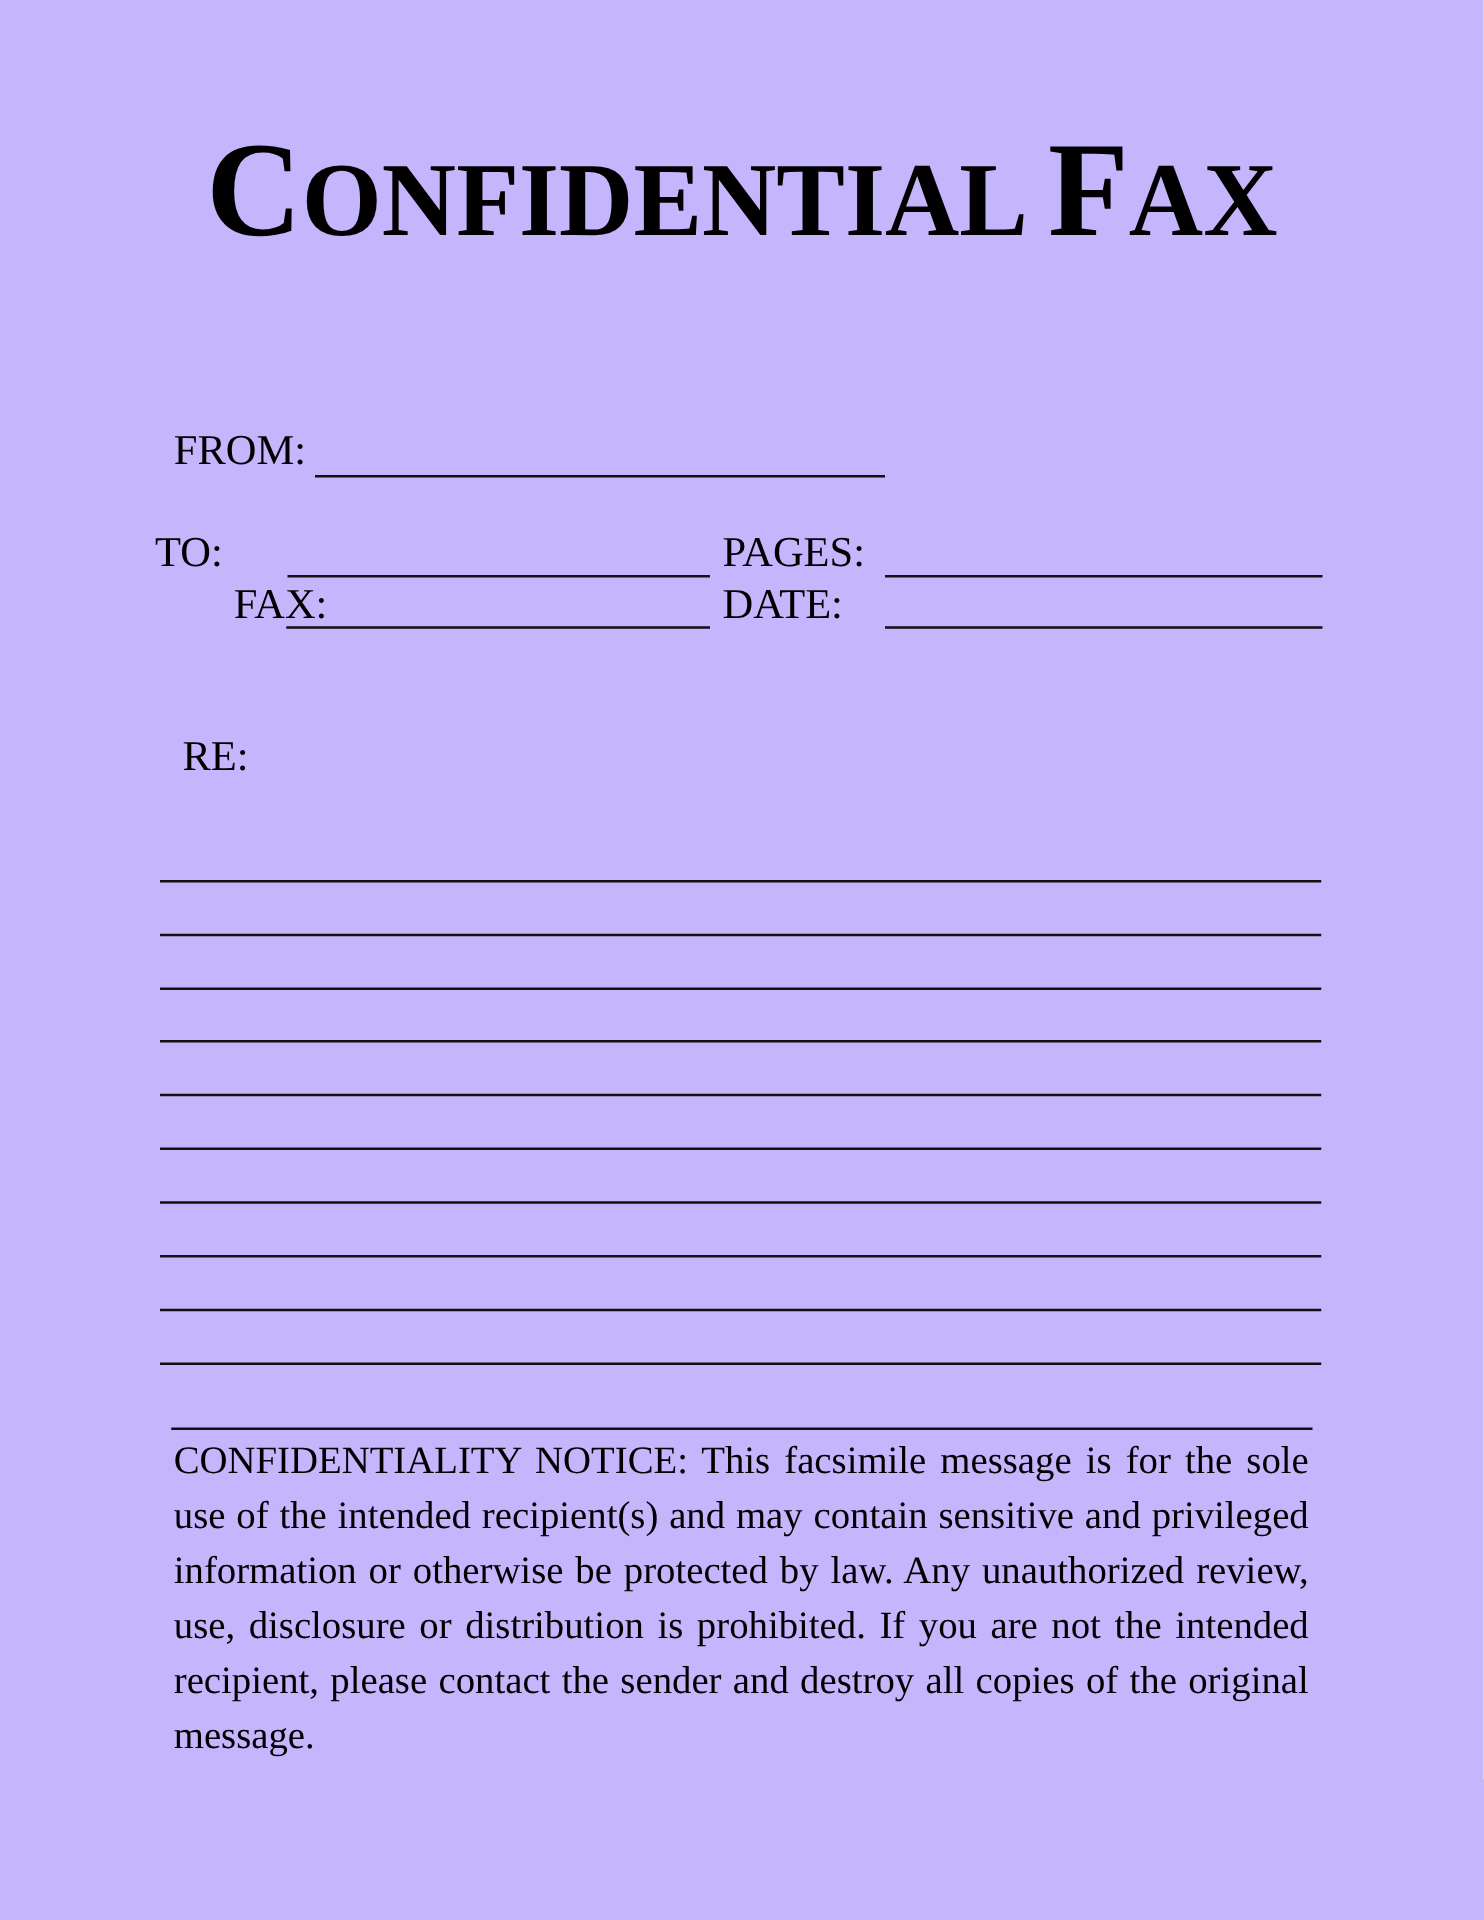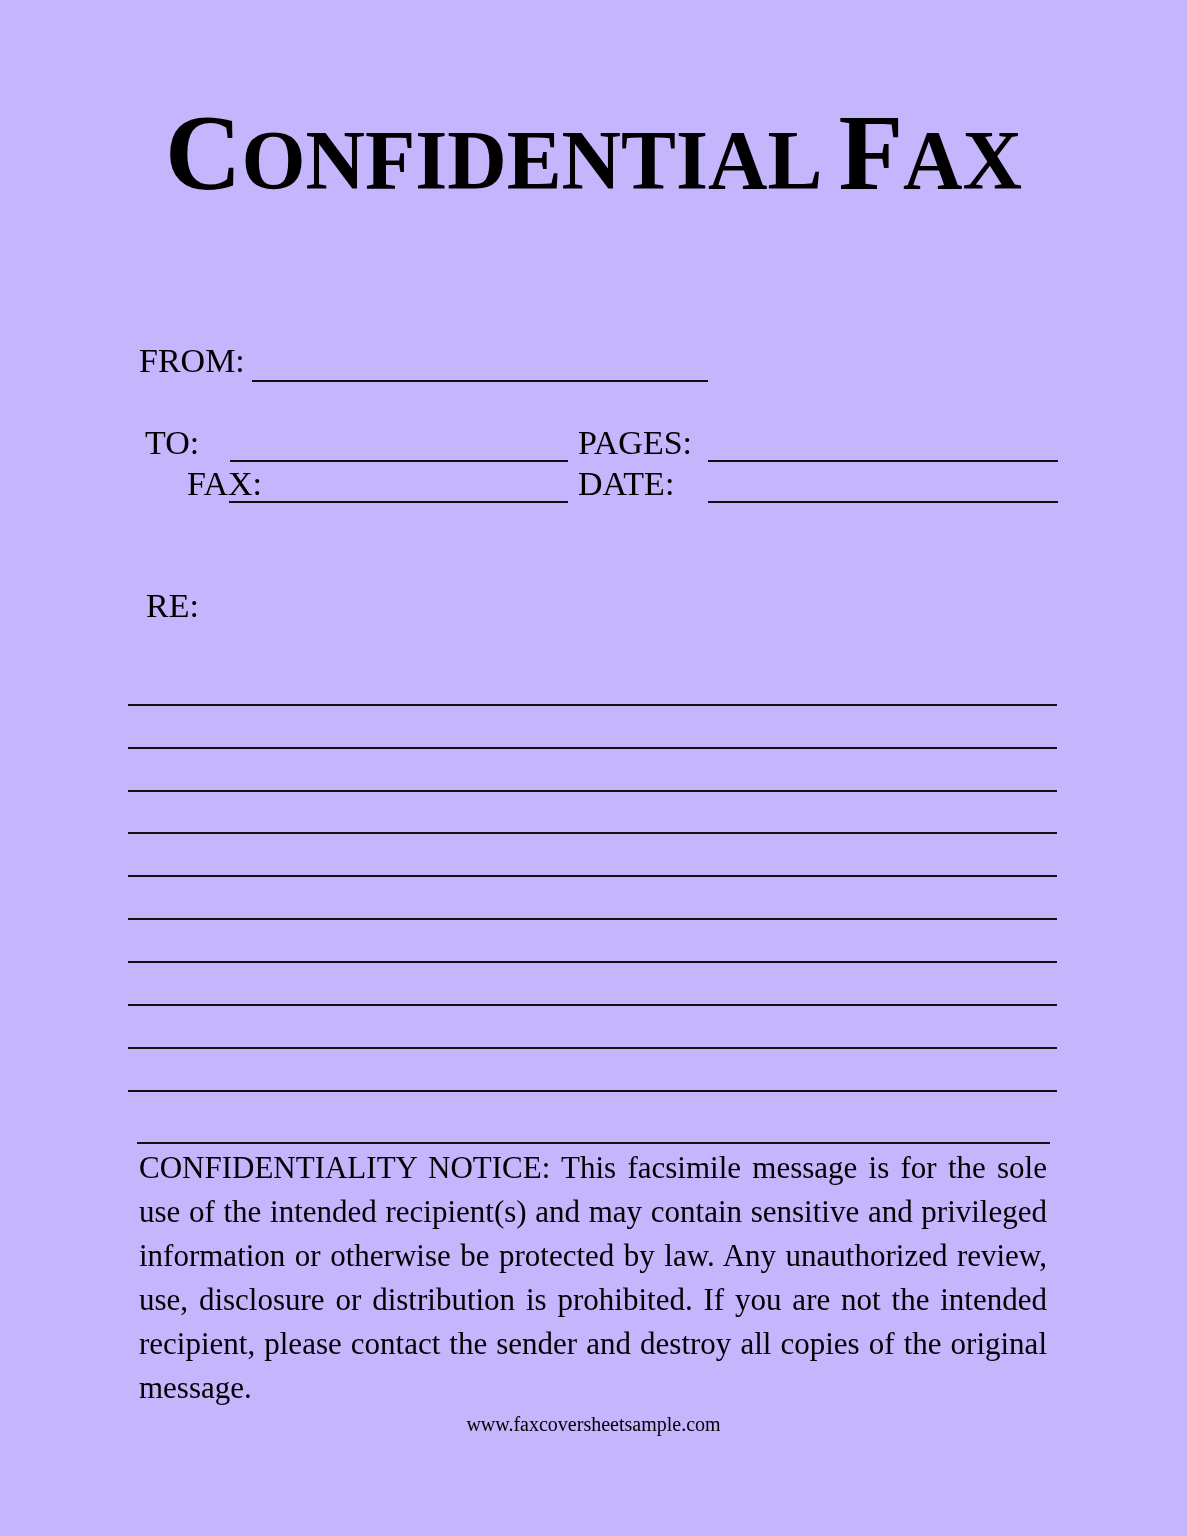--- a/index.html
+++ b/index.html
@@ -86,21 +86,21 @@
 </head>
 <body>
 
 <div class="page">
 
   <div class="title"><span class="cap">C</span><span>ONFIDENTIAL </span><span class="cap">F</span><span>AX</span></div>
 
   <div class="label" style="left:139px; top:341px;">FROM:</div>
   <div class="fill-line" style="left:252px; top:380px; width:456px;"></div>
 
-  <div class="label" style="left:145px; top:423px;">TO:</div>
+  <div class="label" style="left:124px; top:423px;">TO:</div>
   <div class="fill-line" style="left:230px; top:460px; width:338px;"></div>
   <div class="label" style="left:578px; top:423px;">PAGES:</div>
   <div class="fill-line" style="left:708px; top:460px; width:350px;"></div>
 
   <div class="label" style="left:139px; top:464px;margin-left:48px;">FAX:</div>
   <div class="fill-line" style="left:229px; top:501px; width:339px;"></div>
   <div class="label" style="left:578px; top:464px;">DATE:</div>
   <div class="fill-line" style="left:708px; top:501px; width:350px;"></div>
 
   <div class="label" style="left:146px; top:586px;">RE:</div>
@@ -114,15 +114,14 @@
     <div class="ruled-line" style="top:918px;"></div>
     <div class="ruled-line" style="top:961px;"></div>
     <div class="ruled-line" style="top:1004px;"></div>
     <div class="ruled-line" style="top:1047px;"></div>
     <div class="ruled-line" style="top:1090px;"></div>
   </div>
 
   <div class="notice-rule"></div>
   <div class="notice">CONFIDENTIALITY NOTICE: This facsimile message is for the sole use of the intended recipient(s) and may contain sensitive and privileged information or otherwise be protected by law. Any unauthorized review, use, disclosure or distribution is prohibited. If you are not the intended recipient, please contact the sender and destroy all copies of the original message.</div>
 
-  <div class="footer">www.faxcoversheetsample.com</div>
 
 </div>
 
 </body></html>

